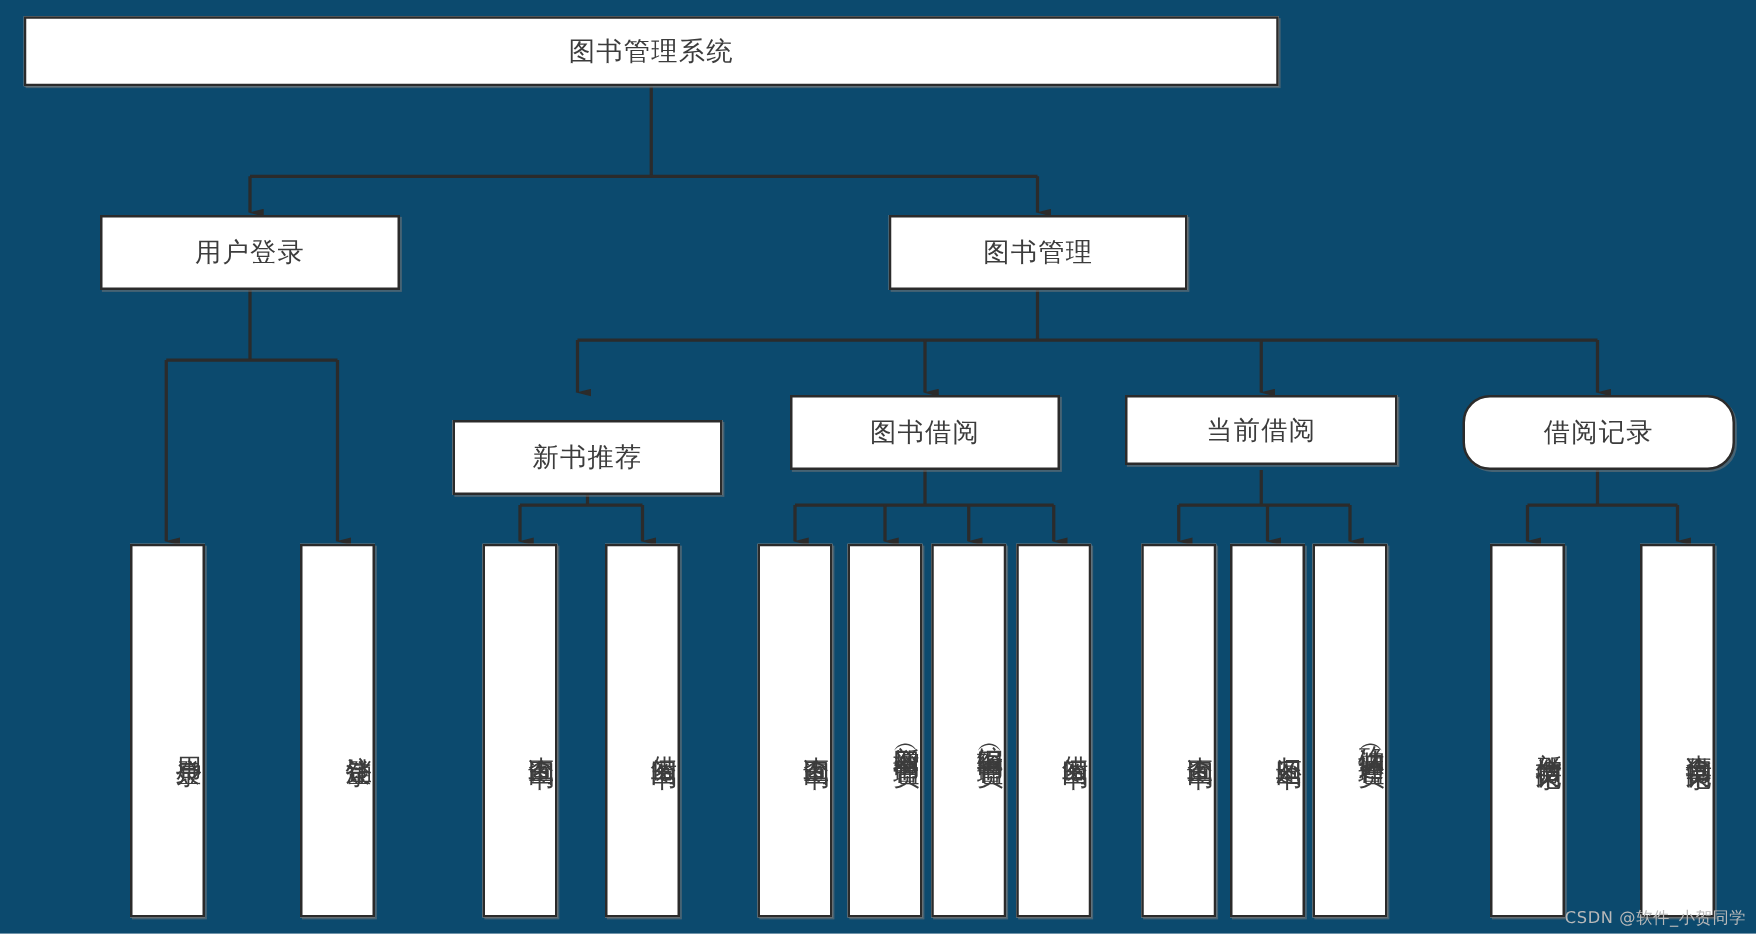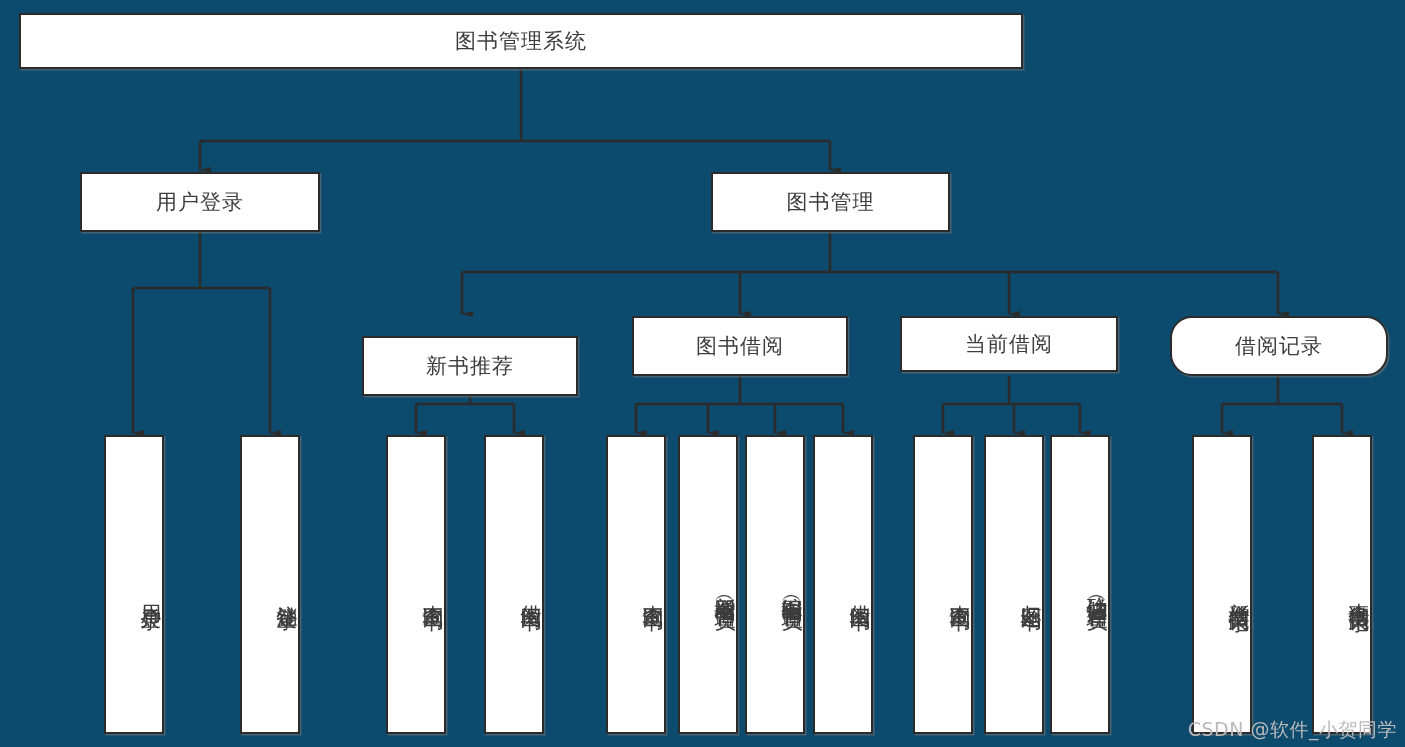--- a/index.html
+++ b/index.html
@@ -54,21 +54,21 @@
     padding-top: 8px;
   }
   .label {
     display: block;
     white-space: pre-line;
   }
   .watermark {
     position: absolute;
     right: 8px;
     bottom: 4px;
-    font-size: 19px;
+    font-size: 13px;
     color: #b9b9b9;
     letter-spacing: 0.5px;
     white-space: nowrap;
   }
 </style>
 </head>
 <body>
 
 <div id="canvas">
 

